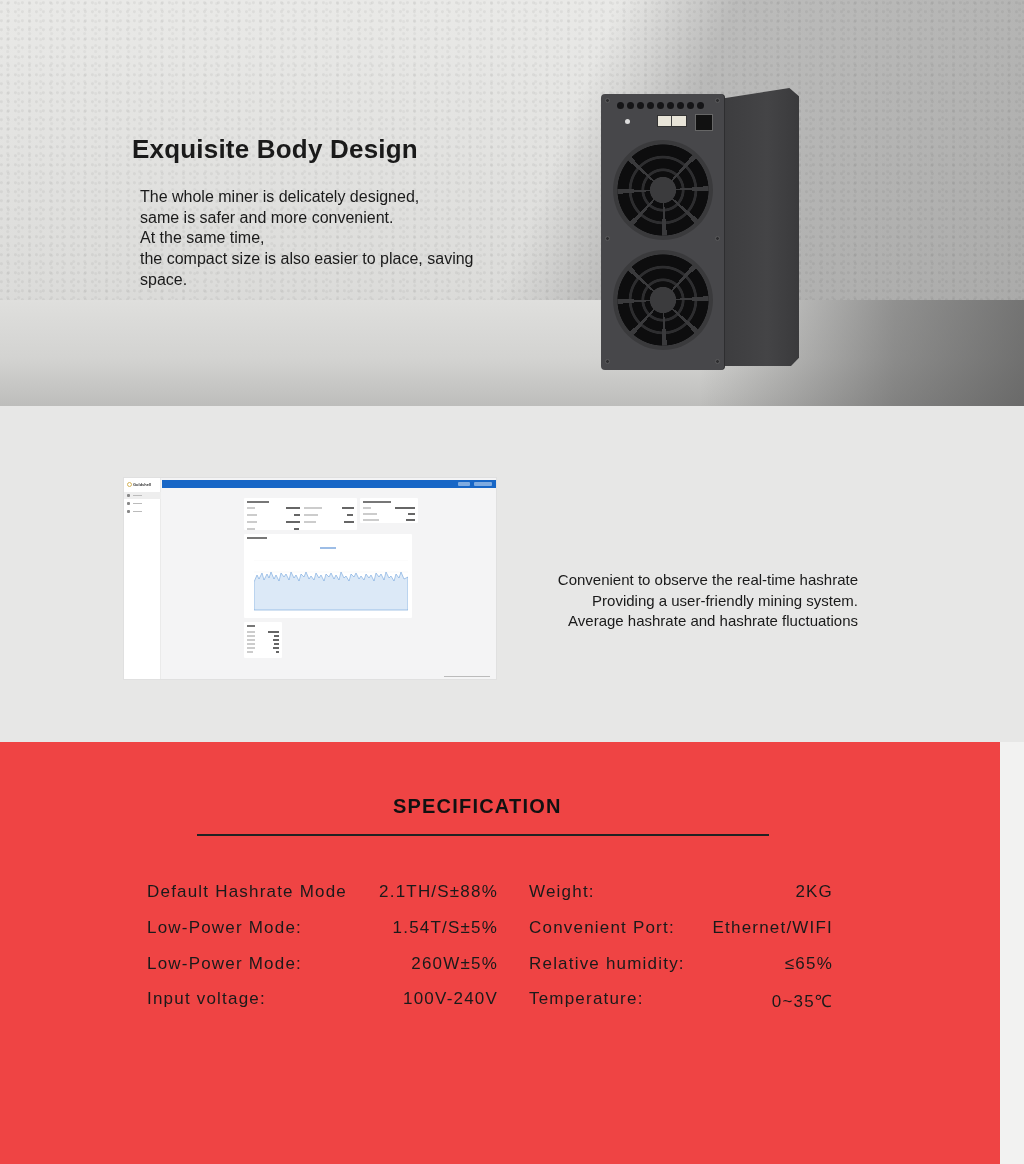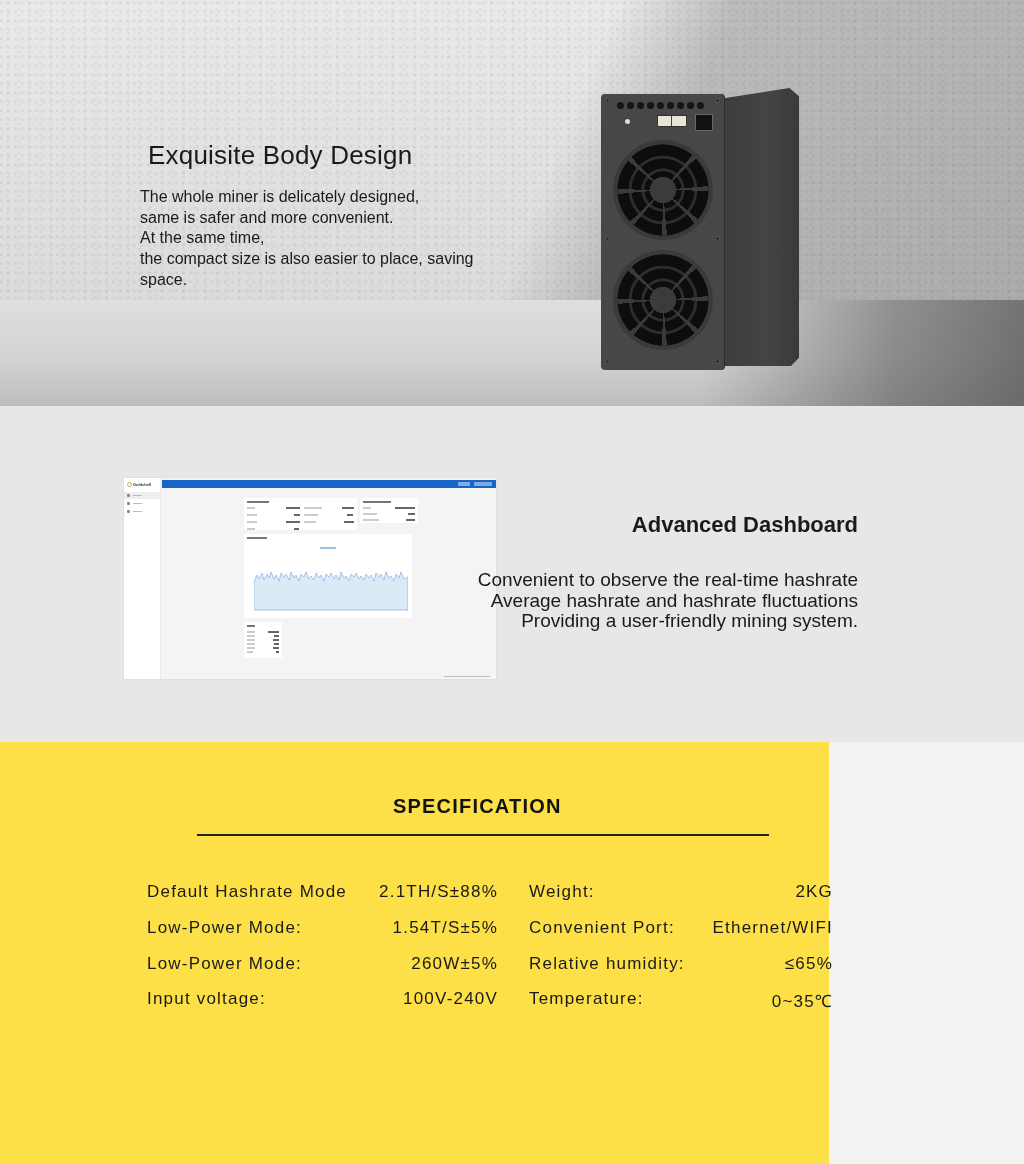--- a/index.html
+++ b/index.html
@@ -13,21 +13,21 @@
     overflow: hidden; }
   .hero::before { content: ""; position: absolute; inset: 0;
     background-image:
       radial-gradient(circle at 20% 30%, rgba(0,0,0,0.05) 1px, transparent 2px),
       radial-gradient(circle at 70% 60%, rgba(0,0,0,0.04) 1px, transparent 2px);
     background-size: 7px 9px, 11px 6px; }
   .hero .floor { position: absolute; left: 0; top: 300px; width: 1024px; height: 106px;
     background: linear-gradient(180deg, #dfdfdd 0%, #d3d3d1 55%, #bdbdbb 100%); }
   .hero .floor-shadow { position: absolute; left: 700px; top: 300px; width: 324px; height: 106px;
     background: linear-gradient(90deg, rgba(80,80,80,0) 0%, rgba(80,80,80,0.55) 60%, rgba(70,70,70,0.7) 100%); }
-  .hero-title { position: absolute; left: 148px; top: 134px; font-size: 26px; color: #1a1a1a; font-weight: normal; letter-spacing: 0.2px; margin-top: 6px; }
+  .hero-title { position: absolute; left: 132px; top: 134px; font-size: 26px; color: #1a1a1a; font-weight: bold; letter-spacing: 0.2px; }
   .hero-body { position: absolute; left: 140px; top: 187px; font-size: 16px; line-height: 20.7px; color: #1a1a1a; width: 380px; }
   .hero-body span { display: block; }
 
   
   .miner { position: absolute; left: 601px; top: 88px; width: 198px; height: 282px; }
   .miner .side { position: absolute; left: 118px; top: 0; width: 80px; height: 278px;
     background: linear-gradient(90deg, #3c3c3e 0%, #444446 60%, #3a3a3c 100%);
     clip-path: polygon(0 4%, 88% 0, 100% 3%, 100% 97%, 90% 100%, 0 100%); }
   .miner .front { position: absolute; left: 0; top: 6px; width: 124px; height: 276px;
     background: #47474a; border-radius: 4px; box-shadow: inset -1px 0 0 rgba(0,0,0,0.35); }
@@ -62,25 +62,25 @@
   .dash-top .btn { position: absolute; top: 2px; height: 4px; background: rgba(255,255,255,0.45); border-radius: 1px; }
   .card { position: absolute; background: #fff; border-radius: 1px; }
   .card .ttl { position: absolute; left: 3px; top: 3px; width: 22px; height: 2px; background: #777; }
   .card .row { position: absolute; left: 3px; height: 1.5px; background: #ccc; }
   .card .val { position: absolute; height: 1.5px; background: #666; }
   .chart-area { position: absolute; left: 10px; top: 26px; width: 154px; height: 51px; }
   .chart-area svg { width: 100%; height: 100%; display: block; }
   .dash-footer { position: absolute; right: 6px; bottom: 2px; width: 46px; height: 1.5px; background: #bbb; }
 
   .dash-title { position: absolute; right: 166px; top: 106px; font-size: 22px; color: #1a1a1a; text-align: right; white-space: nowrap; }
-  .dash-body { position: absolute; right: 166px; top: 164px; font-size: 19px; line-height: 20.7px; color: #1a1a1a; text-align: right; white-space: nowrap; }
+  .dash-body { position: absolute; right: 166px; top: 164px; font-size: 15px; line-height: 20.7px; color: #1a1a1a; text-align: right; white-space: nowrap; }
   .dash-body span { display: block; }
 
   
-  .spec { position: absolute; left: 0; top: 742px; width: 829px; height: 422px; background: #fde047; }
+  .spec { position: absolute; left: 0; top: 742px; width: 1000px; height: 422px; background: #ef4444; }
   .spec-title { position: absolute; left: 393px; top: 53px; font-size: 20px; font-weight: bold; letter-spacing: 1.2px; color: #111; }
   .spec-rule { position: absolute; left: 197px; top: 92px; width: 572px; height: 2px; background: #222; }
   .spec-col { position: absolute; top: 140px; }
   .spec-col.left { left: 147px; width: 351px; }
   .spec-col.right { left: 529px; width: 304px; }
   .spec-row { position: relative; height: 35.8px; font-family: Liberation Sans, sans-serif; font-size: 17px; letter-spacing: 1.2px; color: #1a1a1a; white-space: nowrap; }
   .spec-row .k { position: absolute; left: 0; top: 0; }
   .spec-row .v { position: absolute; right: 0; top: 0; }
 </style>
 </head>
@@ -206,25 +206,24 @@
       <span class="row" style="top:21px;width:8px"></span>
         <span class="val" style="top:21px;left:30px;width:5px"></span>
       <span class="row" style="top:25px;width:8px"></span>
         <span class="val" style="top:25px;left:29px;width:6px"></span>
       <span class="row" style="top:29px;width:6px"></span>
         <span class="val" style="top:29px;left:32px;width:3px"></span>
     </div>
     <div class="dash-footer"></div>
   </div>
 
-  <h2 class="dash-title">Advanced Dashboard</h2>
   <div class="dash-body">
     <span>Convenient to observe the real-time hashrate</span>
+    <span>Providing a user-friendly mining system.</span>
     <span>Average hashrate and hashrate fluctuations</span>
-    <span>Providing a user-friendly mining system.</span>
   </div>
 </section>
 
 <section class="spec">
   <h2 class="spec-title">SPECIFICATION</h2>
   <div class="spec-rule"></div>
 
   <div class="spec-col left">
     <div class="spec-row">
         <span class="k">Default Hashrate Mode</span>

